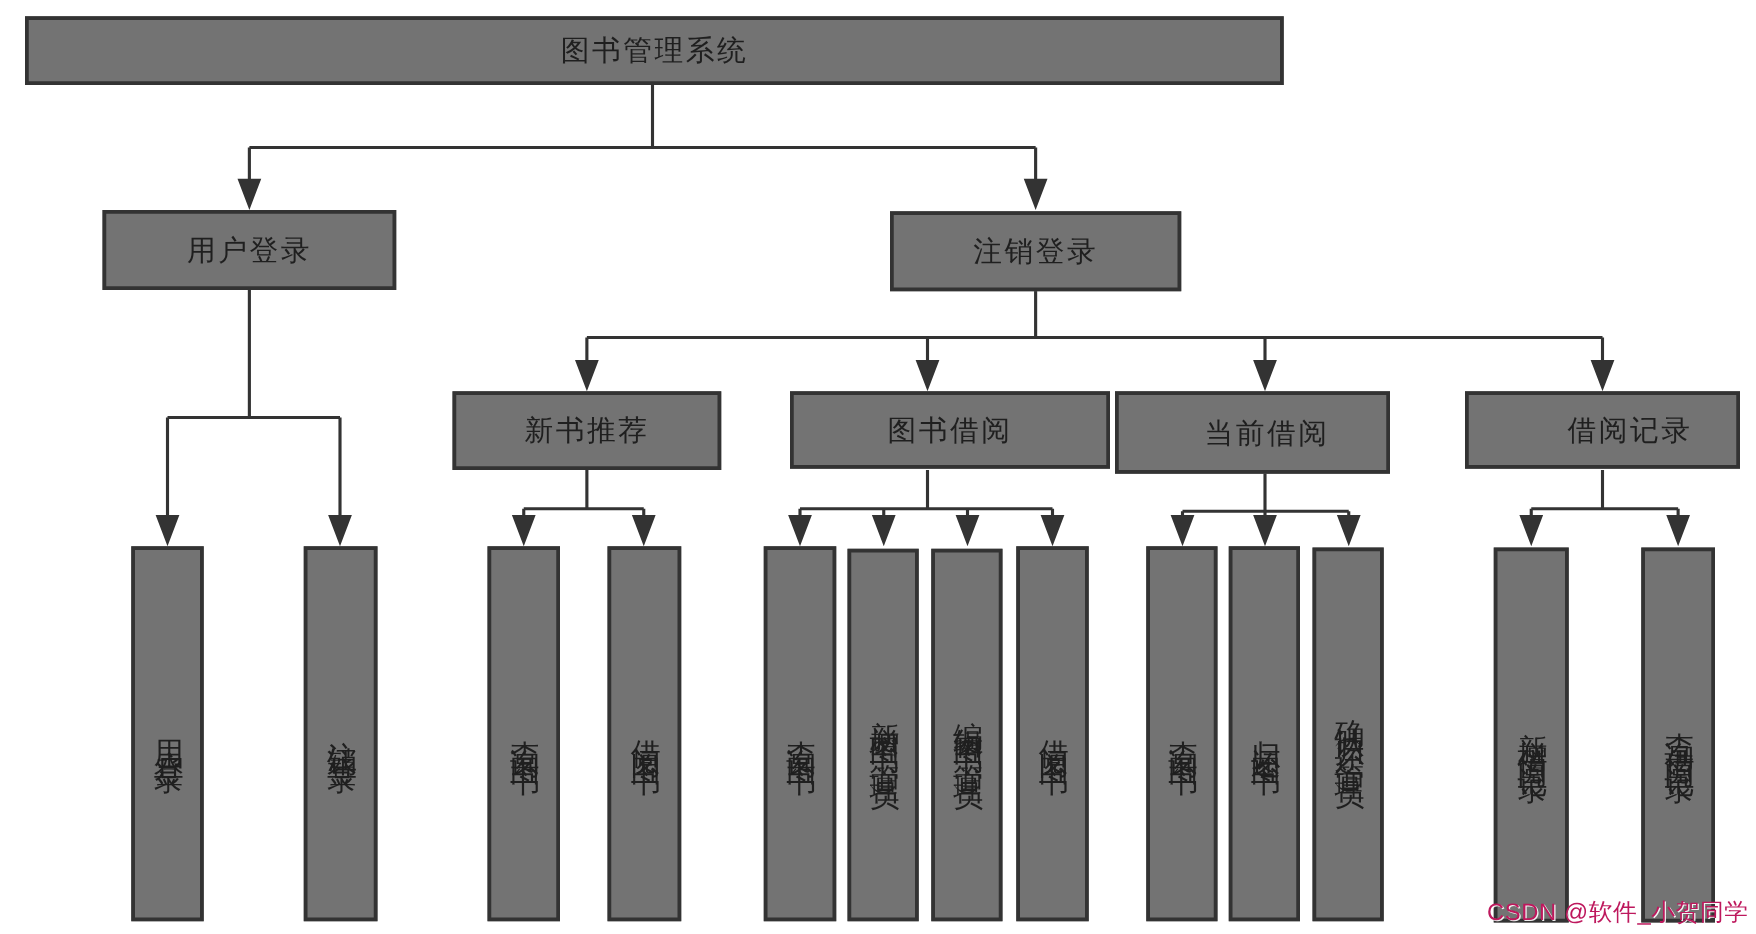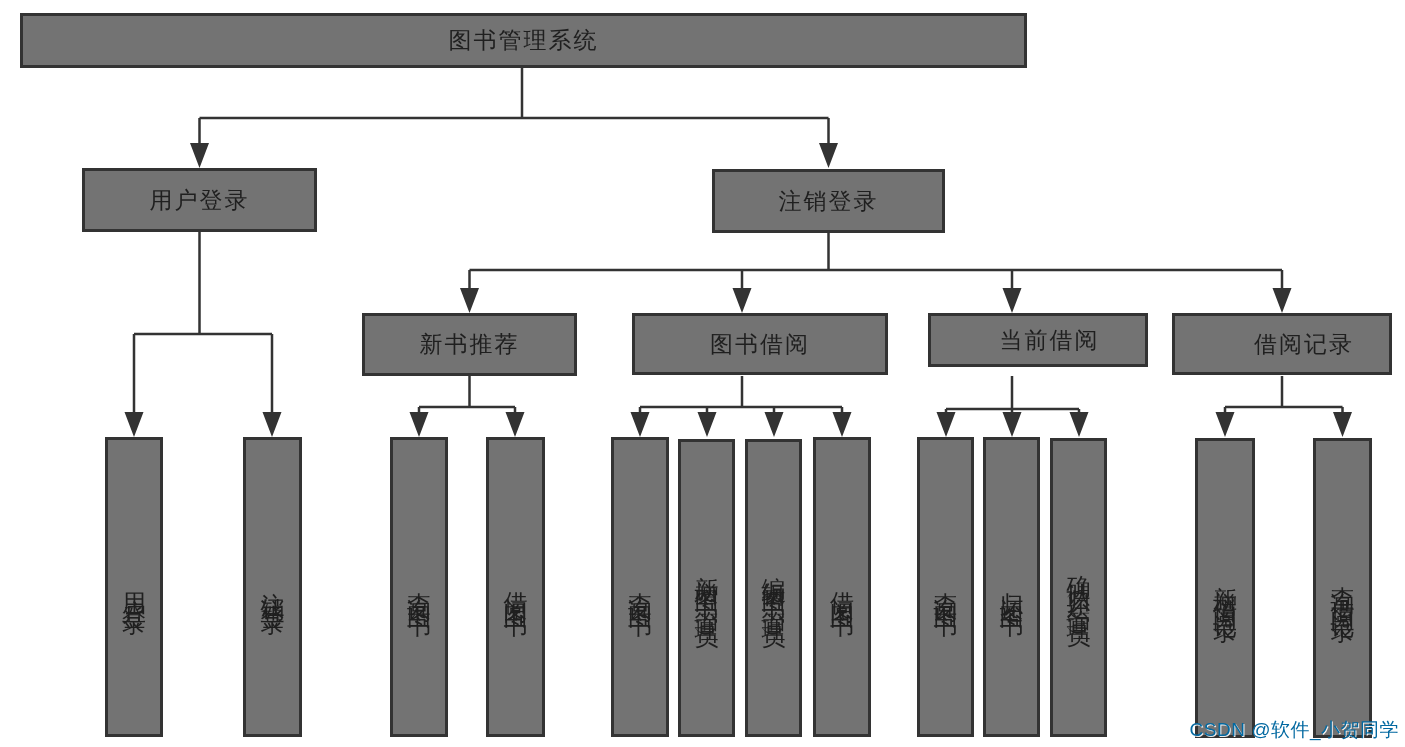--- a/index.html
+++ b/index.html
@@ -41,21 +41,21 @@
     line-height: 1.0;
     letter-spacing: 7px;
     color: #1f1f1f;
   }
   #watermark {
     position: absolute;
     right: 6px;
     bottom: 4px;
     z-index: 5;
     font-size: 19px;
-    color: #0369a1;
+    color: #be185d;
     letter-spacing: 0.5px;
     text-shadow: 1px 1px 0 rgba(255,255,255,0.9);
     white-space: nowrap;
   }
 </style>
 </head>
 <body>
 
 <div id="stage">
 
@@ -100,21 +100,21 @@
   <div class="node" style="left:712px; top:169px; width:233px; height:64px;">
     <span class="hlabel">注销登录</span>
   </div>
 
   <div class="node" style="left:362px; top:313px; width:215px; height:63px;">
     <span class="hlabel">新书推荐</span>
   </div>
   <div class="node" style="left:632px; top:313px; width:256px; height:62px;">
     <span class="hlabel">图书借阅</span>
   </div>
-  <div class="node" style="left:928px; top:313px; width:220px; height:54px;padding-left:23px;">
+  <div class="node" style="left:892px; top:313px; width:220px; height:66px;padding-left:23px;">
     <span class="hlabel">当前借阅</span>
   </div>
   <div class="node" style="left:1172px; top:313px; width:220px; height:62px;padding-left:44px;">
     <span class="hlabel">借阅记录</span>
   </div>
 
   <div class="node leaf" style="left:105px; top:437px; width:58px; height:300px;">
     <span>用户登录</span>
   </div>
   <div class="node leaf" style="left:243px; top:437px; width:59px; height:300px;">

